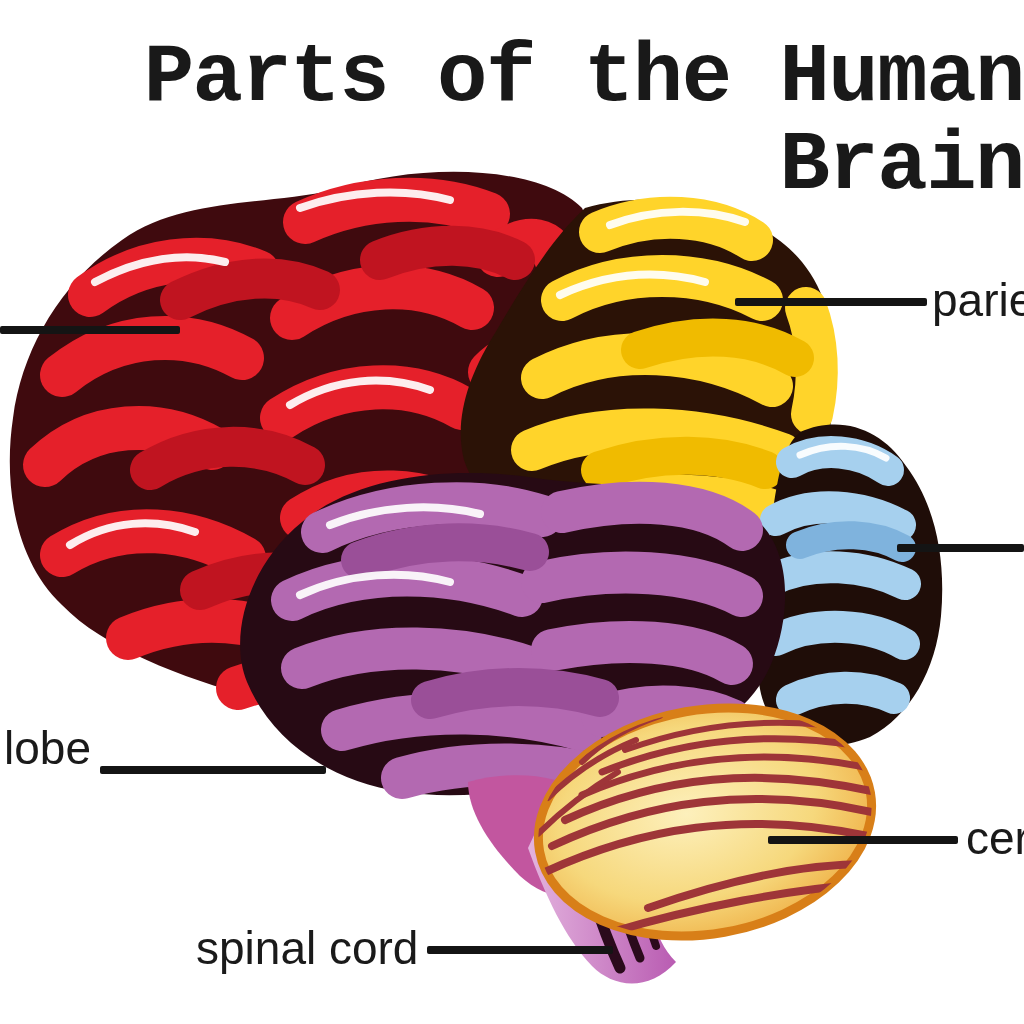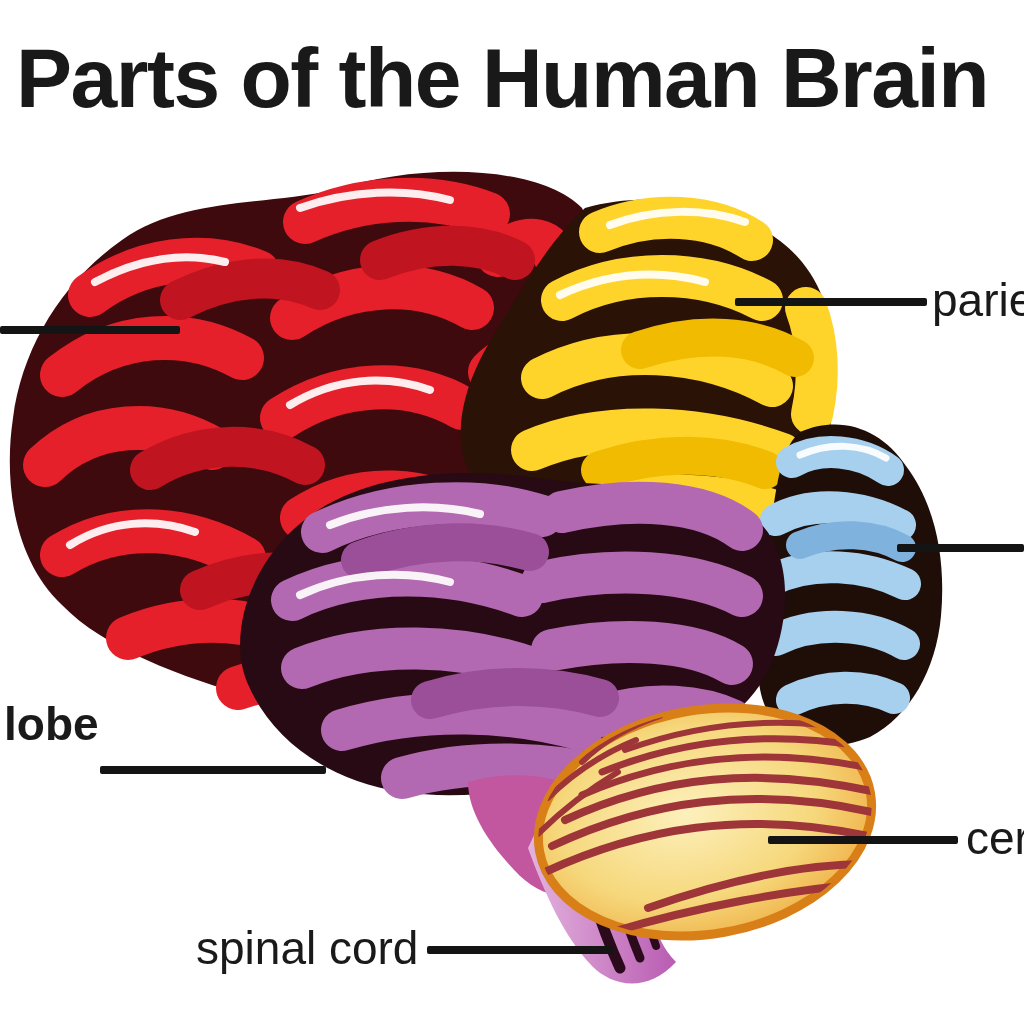--- a/index.html
+++ b/index.html
@@ -5,23 +5,23 @@
   html,body{margin:0;padding:0;background:#ffffff;}
   #screen{
     position:relative;
     width:1024px;height:1024px;
     background:#ffffff;
     overflow:hidden;
     font-family:"Liberation Sans","DejaVu Sans",sans-serif;
   }
   .title{
     position:absolute;left:16px;right:0;top:34px;
-    text-align:left;
+    text-align:right;
     font-size:84px;font-weight:600;letter-spacing:-1.5px;
-    color:#191919;line-height:1.05;
+    color:#191919;line-height:1.05;font-family:Liberation Mono, monospace;
   }
   .lbl{
     position:absolute;
     font-size:46px;font-weight:400;color:#1a1a1a;
     white-space:nowrap;line-height:1.05;
   }
   .leader{
     position:absolute;height:8px;background:#141414;border-radius:2px;
   }
   svg{position:absolute;left:0;top:0;}
@@ -182,21 +182,21 @@
 
   <div class="title">Parts of the Human Brain</div>
 
   <div class="leader" style="left:0;top:326px;width:180px;"></div>
 
   <div class="leader" style="left:735px;top:298px;width:192px;"></div>
   <div class="lbl" style="left:932px;top:276px;">parie</div>
 
   <div class="leader" style="left:897px;top:544px;width:127px;"></div>
 
-  <div class="lbl" style="left:4px;top:700px;font-weight:bold;">lobe</div>
+  <div class="lbl" style="left:4px;top:724px;">lobe</div>
   <div class="leader" style="left:100px;top:766px;width:226px;"></div>
 
   <div class="leader" style="left:768px;top:836px;width:190px;"></div>
   <div class="lbl" style="left:966px;top:814px;">cer</div>
 
   <div class="lbl" style="left:196px;top:924px;">spinal cord</div>
   <div class="leader" style="left:427px;top:946px;width:186px;"></div>
 
 </div>
 

